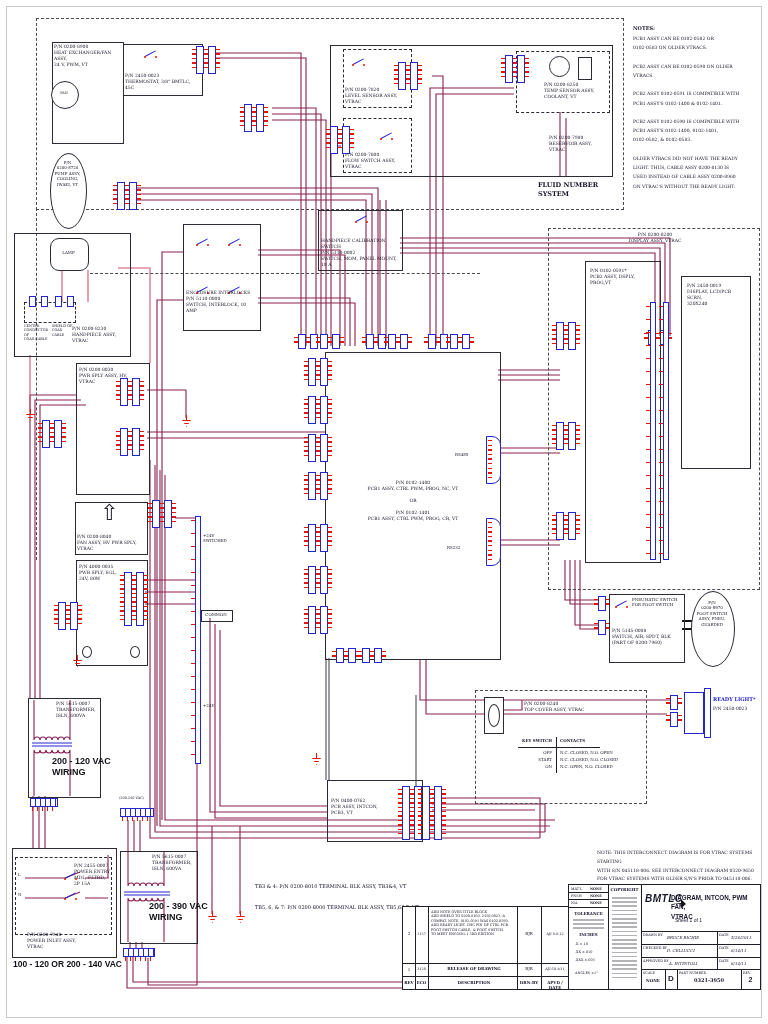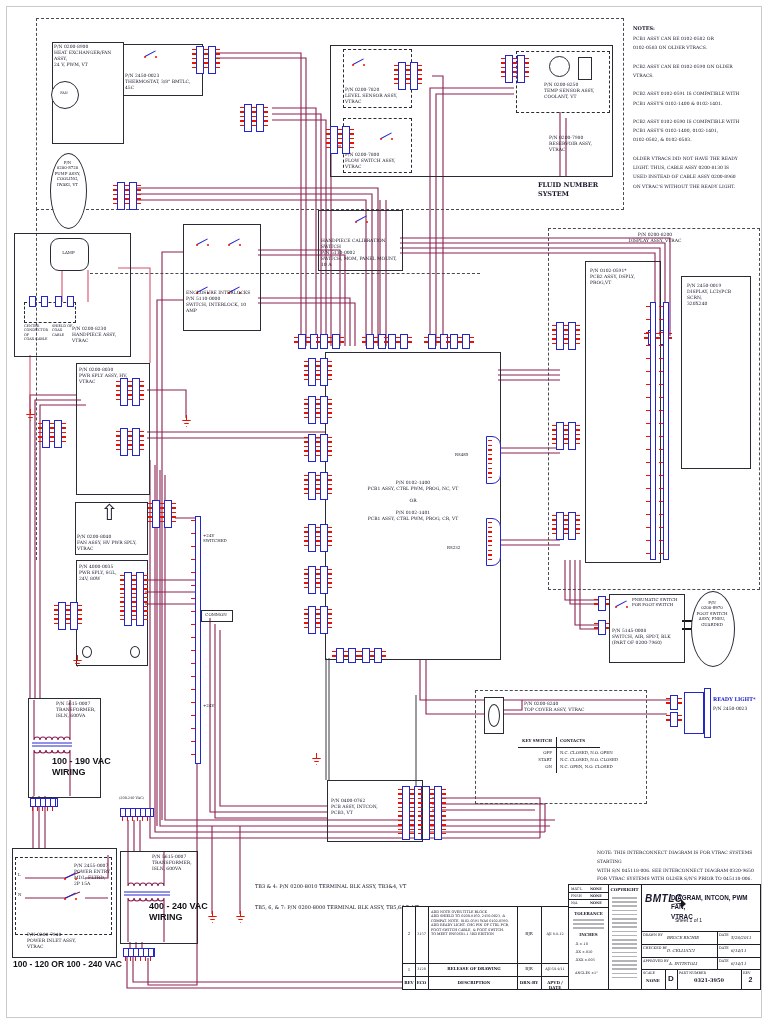--- a/index.html
+++ b/index.html
@@ -440,47 +440,47 @@
 PCB ASSY, INTCON,
 PCB3, VT</div>
 
   <div class="t t5" style="left:255px;top:883px;width:230px">TB3 &amp; 4:      P/N 0200-8010  TERMINAL BLK ASSY, TB3&amp;4, VT</div>
   <div class="t t5" style="left:255px;top:904px;width:230px">TB5, 6, &amp; 7:  P/N 0200-8000  TERMINAL BLK ASSY, TB5,6&amp;7, VT</div>
 
   <div class="box" style="left:28px;top:698px;width:71px;height:98px"></div>
   <div class="t" style="left:56px;top:701px;width:42px">P/N 5615-0007
 TRANSFORMER,
 ISLN, 600VA</div>
-  <div class="big" style="left:52px;top:756px">100 - 190 VAC
+  <div class="big" style="left:52px;top:756px">200 - 120 VAC
 WIRING</div>
   <div class="tstrip" style="left:30px;top:798px;width:26px"></div>
   <div class="t t3" style="left:119px;top:796px;width:34px">(200-240 VAC)</div>
   <div class="tstrip" style="left:120px;top:808px;width:32px"></div>
 
   <div class="box" style="left:120px;top:851px;width:76px;height:91px"></div>
   <div class="t" style="left:152px;top:854px;width:42px">P/N 5615-0007
 TRANSFORMER,
 ISLN, 600VA</div>
-  <div class="big" style="left:149px;top:901px">400 - 240 VAC
+  <div class="big" style="left:149px;top:901px">200 - 390 VAC
 WIRING</div>
   <div class="tstrip" style="left:123px;top:948px;width:30px"></div>
 
   <div class="box" style="left:12px;top:848px;width:103px;height:108px"></div>
   <div class="dash" style="left:15px;top:857px;width:95px;height:76px"></div>
   <div class="t" style="left:74px;top:863px;width:38px">P/N 2455-0007
 POWER ENTRY
 MDL, FLTRD,
 2P 15A</div>
   <div class="t t4" style="left:18px;top:872px">L</div>
   <div class="t t4" style="left:18px;top:892px">N</div>
   <div class="sw" style="left:64px;top:872px"></div>
   <div class="sw" style="left:64px;top:892px"></div>
   <div class="t" style="left:27px;top:932px;width:62px">P/N 0200-7940
 POWER INLET ASSY, VTRAC</div>
-  <div class="big" style="left:13px;top:959px;font-size:8.5px">100 - 120 OR 100 - 240 VAC</div>
+  <div class="big" style="left:13px;top:959px;font-size:8.5px">100 - 120 OR 200 - 140 VAC</div>
 
   <div class="gnd" style="left:26px;top:414px"></div>
   <div class="gnd" style="left:182px;top:420px"></div>
   <div class="gnd" style="left:73px;top:660px"></div>
   <div class="gnd" style="left:312px;top:758px"></div>
   <div class="gnd" style="left:208px;top:916px"></div>
   <div class="gnd" style="left:236px;top:916px"></div>
 
   <div class="t" style="left:597px;top:849px;width:162px;line-height:1.95">NOTE:   THIS INTERCONNECT DIAGRAM IS FOR VTRAC SYSTEMS STARTING
 WITH S/N 045118-006.  SEE INTERCONNECT DIAGRAM 0320-9650

